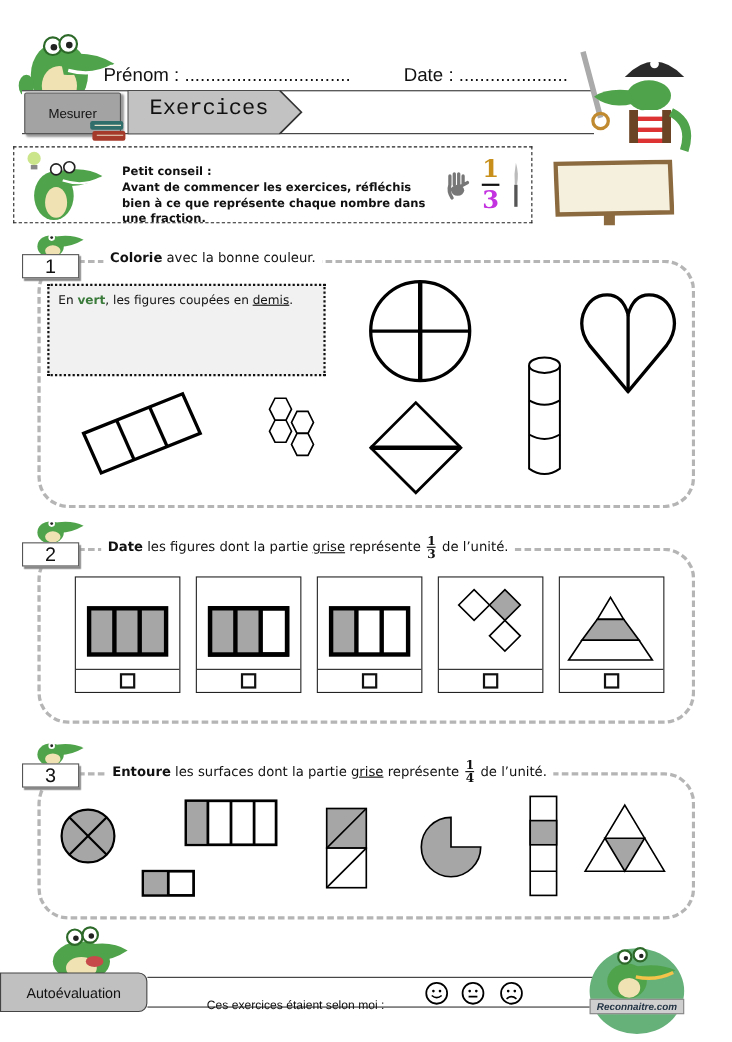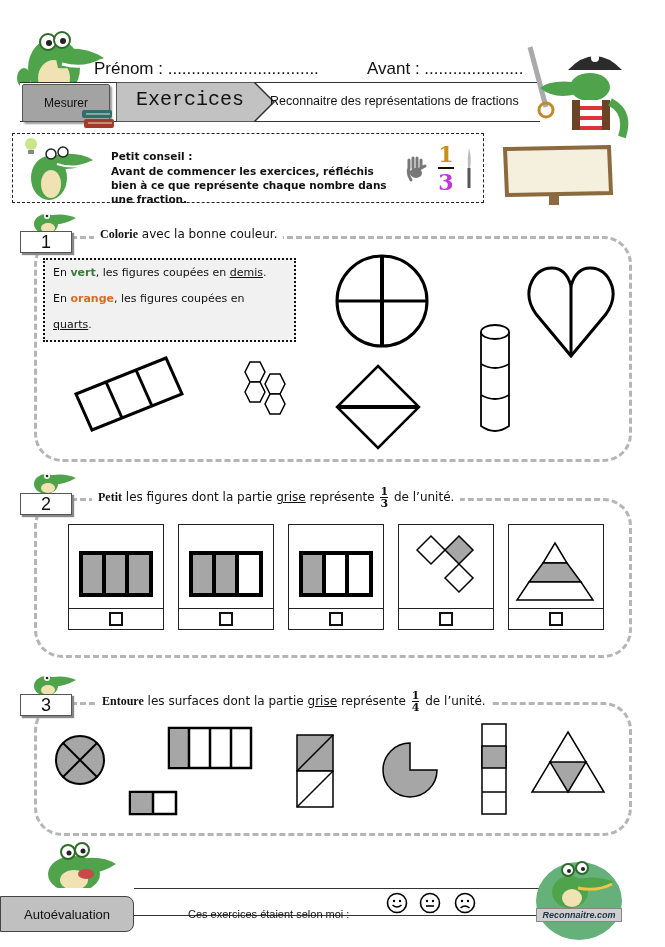--- a/index.html
+++ b/index.html
@@ -19,35 +19,35 @@
   
   .conseil { left: 12px; top: 133px; width: 472px; height: 70px; border: 1.5px dashed #222; }
   .conseil-title { position:absolute; left:98px; top:16px; font-size:10.5px; font-weight:bold; }
   .conseil-text { position:absolute; left:98px; top:30px; width:290px; font-size:10.5px; line-height:14px;font-weight:bold; }
   .frac-big { position:absolute; left:425px; top:8px; width:16px; text-align:center; font-family:"DejaVu Serif",serif; font-weight:bold; font-size:22px; line-height:24px; }
 
   
   .section { border: 3px dashed #b5b5b5; border-radius: 28px; }
   .num-box { width:52px; height:22px; background:#fff; border:1.5px solid #555; box-shadow:2px 2px 1px #888; font-family:"Liberation Sans",sans-serif; font-size:18px; text-align:center; line-height:21px; }
   .instr { font-family:"DejaVu Sans",sans-serif; font-size:12px; background:#fff; padding:0 6px; }
-  .instr b { font-weight:bold;font-family:Liberation Serif, serif; }
+  .instr b { font-weight:bold; }
   .u { text-decoration: underline; }
   .frac { display:inline-block; vertical-align:middle; text-align:center; font-weight:bold; font-size:11px; line-height:11px; margin:0 2px; font-family:"DejaVu Serif",serif; }
   .frac span { display:block; }
   .frac .bar { border-top:1.3px solid #000; }
 
   .legend-box { left: 43px; top: 258px; width:253px; height:84px; background:#f1f1f1; border:2px dotted #111; padding:0 8px; font-size:11px; }
   .legend-box div { height:26px; line-height:26px; }
 
   .card { width:96px; height:106px; border:1.2px solid #222; background:#fff; }
   .card .fig { height:84px; border-bottom:1.2px solid #222; position:relative; }
   .card .cb { width:14px; height:14px; border:2px solid #111; margin:3px auto 0; }
 
   
-  .auto-box { left:0; top:884px; width:134px; height:36px; background:#c0c0c0; border:1.5px solid #444; border-radius:0 8px 8px 0; font-family:"Liberation Sans",sans-serif; font-size:13px; display:flex; align-items:center; justify-content:center;margin-top:12px; }
+  .auto-box { left:0; top:884px; width:134px; height:36px; background:#c0c0c0; border:1.5px solid #444; border-radius:0 8px 8px 0; font-family:"Liberation Sans",sans-serif; font-size:13px; display:flex; align-items:center; justify-content:center; }
   .auto-line { left:134px; top:888px; width:420px; height:28px; border-top:1.5px solid #333; border-bottom:1.5px solid #333; }
   .auto-text { left:188px; top:896px; font-family:"Liberation Sans",sans-serif; font-size:11px;margin-top:12px; }
   .logo-circle { left:536px; top:862px; width:86px; height:78px; border-radius:50%; background:#66b07a; }
   .logo-tag { left:536px; top:908px; width:86px; height:14px; background:#cfcfcf; border:1px solid #888; font-family:"Liberation Sans",sans-serif; font-size:9px; font-style:italic; font-weight:bold; color:#234; text-align:center; line-height:12px; }
 </style>
 </head>
 <body>
 
 <svg class="abs" style="left:14px;top:20px" width="100" height="100" viewBox="0 0 100 100">
   <ellipse cx="40" cy="48" rx="26" ry="30" fill="#4fa34a"></ellipse>
@@ -56,32 +56,31 @@
   <path d="M48 44 Q70 50 88 40" stroke="#fff" stroke-width="3" fill="none"></path>
   <circle cx="34" cy="22" r="8" fill="#fff" stroke="#2d6a2a" stroke-width="2"></circle>
   <circle cx="48" cy="20" r="8" fill="#fff" stroke="#2d6a2a" stroke-width="2"></circle>
   <circle cx="35" cy="23" r="3" fill="#222"></circle>
     <circle cx="49" cy="21" r="3" fill="#222"></circle>
   <ellipse cx="10" cy="58" rx="7" ry="10" fill="#4fa34a"></ellipse>
   <ellipse cx="82" cy="78" rx="10" ry="7" fill="#4fa34a"></ellipse>
 </svg>
 
 <div class="abs name-line" style="left:94px">Prénom : ................................</div>
-<div class="abs name-line" style="left:367px">Avant : .....................</div>
+<div class="abs name-line" style="left:367px">Date : .....................</div>
 
 <div class="abs header-bar">
   <div class="hb-line"></div>
   <svg class="exercices-box" width="160" height="40" viewBox="0 0 160 40" style="position:absolute;left:96px;top:0">
     <polygon points="0,0 138,0 158,20 138,40 0,40" fill="#c2c2c2" stroke="#333" stroke-width="1.5"></polygon>
   </svg>
   <div class="exercices-box">
     <span class="exercices-label">Exercices</span>
   </div>
   <div class="mesurer-box">Mesurer</div>
-  <div class="subtitle">Reconnaitre des représentations de fractions</div>
 </div>
 
 <svg class="abs" style="left:80px;top:108px" width="36" height="22" viewBox="0 0 36 22">
   <rect x="2" y="2" width="30" height="8" rx="2" fill="#2f6e6a"></rect>
   <rect x="4" y="11" width="30" height="9" rx="2" fill="#a63a2a"></rect>
   <line x1="6" y1="6" x2="30" y2="6" stroke="#e8e0c8"></line>
     <line x1="8" y1="15" x2="32" y2="15" stroke="#e8e0c8"></line>
 </svg>
 
 <svg class="abs" style="left:510px;top:42px" width="120" height="100" viewBox="0 0 120 100">
@@ -141,21 +140,20 @@
     <circle cx="17" cy="10" r="3" fill="#fff"></circle>
     <circle cx="17" cy="10" r="1.3" fill="#222"></circle>
 </svg>
 <div class="abs num-box" style="left:20px;top:231px">1</div>
 <div class="abs instr" style="left:94px;top:227px">
   <b>Colorie</b><span> avec la bonne couleur.</span>
 </div>
 
 <div class="abs legend-box">
   <div><span>En </span><b style="color:#3a7a3a">vert</b><span>, les figures coupées en </span><span class="u">demis</span><span>.</span></div>
-  <div><span>En </span><b style="color:#d86a22">orange</b><span>, les figures coupées en </span><span class="u">quarts</span><span>.</span></div>
 </div>
 
 <svg class="abs" style="left:334px;top:253px" width="96" height="96" viewBox="0 0 96 96">
   <circle cx="48" cy="48" r="45" fill="#fff" stroke="#000" stroke-width="3"></circle>
   <line x1="48" y1="3" x2="48" y2="93" stroke="#000" stroke-width="4"></line>
   <line x1="3" y1="48" x2="93" y2="48" stroke="#000" stroke-width="3"></line>
 </svg>
 
 <svg class="abs" style="left:526px;top:264px" width="90" height="94" viewBox="0 0 90 94">
   <path d="M45 92 L10 50 Q0 36 4 22 Q10 4 26 4 Q40 4 45 22 Q50 4 64 4 Q80 4 86 22 Q90 36 80 50 Z" fill="#fff" stroke="#000" stroke-width="3"></path>
@@ -192,21 +190,21 @@
 <div class="abs section" style="left:34px;top:498px;width:598px;height:160px"></div>
 <svg class="abs" style="left:30px;top:466px" width="48" height="28" viewBox="0 0 48 28">
   <ellipse cx="16" cy="18" rx="12" ry="10" fill="#4fa34a"></ellipse>
     <path d="M16 10 Q34 6 46 12 Q32 20 20 18 Z" fill="#4fa34a"></path>
     <ellipse cx="18" cy="22" rx="7" ry="5" fill="#f1e2b4"></ellipse>
     <circle cx="17" cy="10" r="3" fill="#fff"></circle>
     <circle cx="17" cy="10" r="1.3" fill="#222"></circle>
 </svg>
 <div class="abs num-box" style="left:20px;top:493px">2</div>
 <div class="abs instr" style="left:92px;top:484px;line-height:26px">
-  <b>Petit</b><span> les figures dont la partie </span><span class="u">grise</span><span> représente</span>
+  <b>Date</b><span> les figures dont la partie </span><span class="u">grise</span><span> représente</span>
   <span class="frac"><span>1</span><span class="bar">3</span></span><span> de l’unité.</span>
 </div>
 
 <div class="abs card" style="left:68px;top:524px">
   <div class="fig"><svg width="96" height="84" viewBox="0 0 96 84">
     <rect x="12" y="28" width="70" height="42" fill="#a6a6a6" stroke="#000" stroke-width="4"></rect>
     <line x1="35" y1="28" x2="35" y2="70" stroke="#000" stroke-width="4"></line>
         <line x1="58" y1="28" x2="58" y2="70" stroke="#000" stroke-width="4"></line>
   </svg></div>
   <div class="cb"></div>

